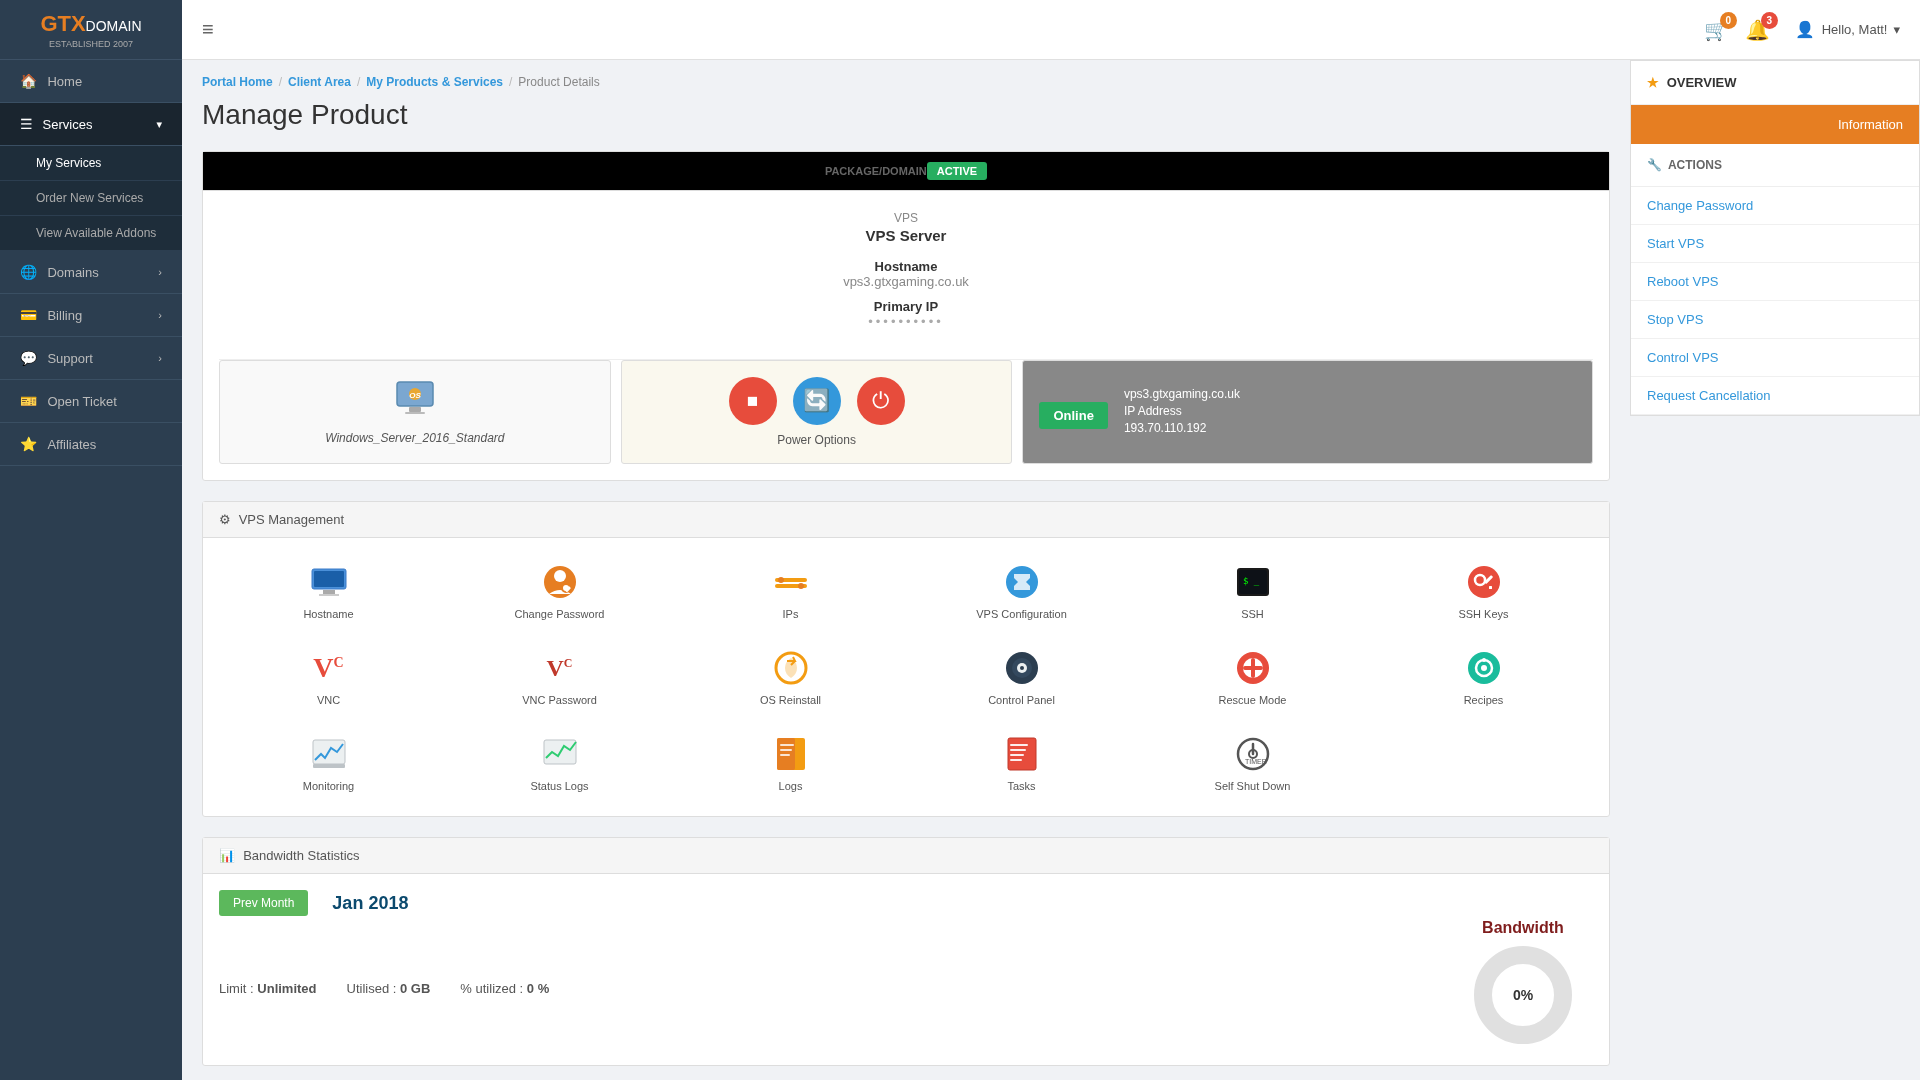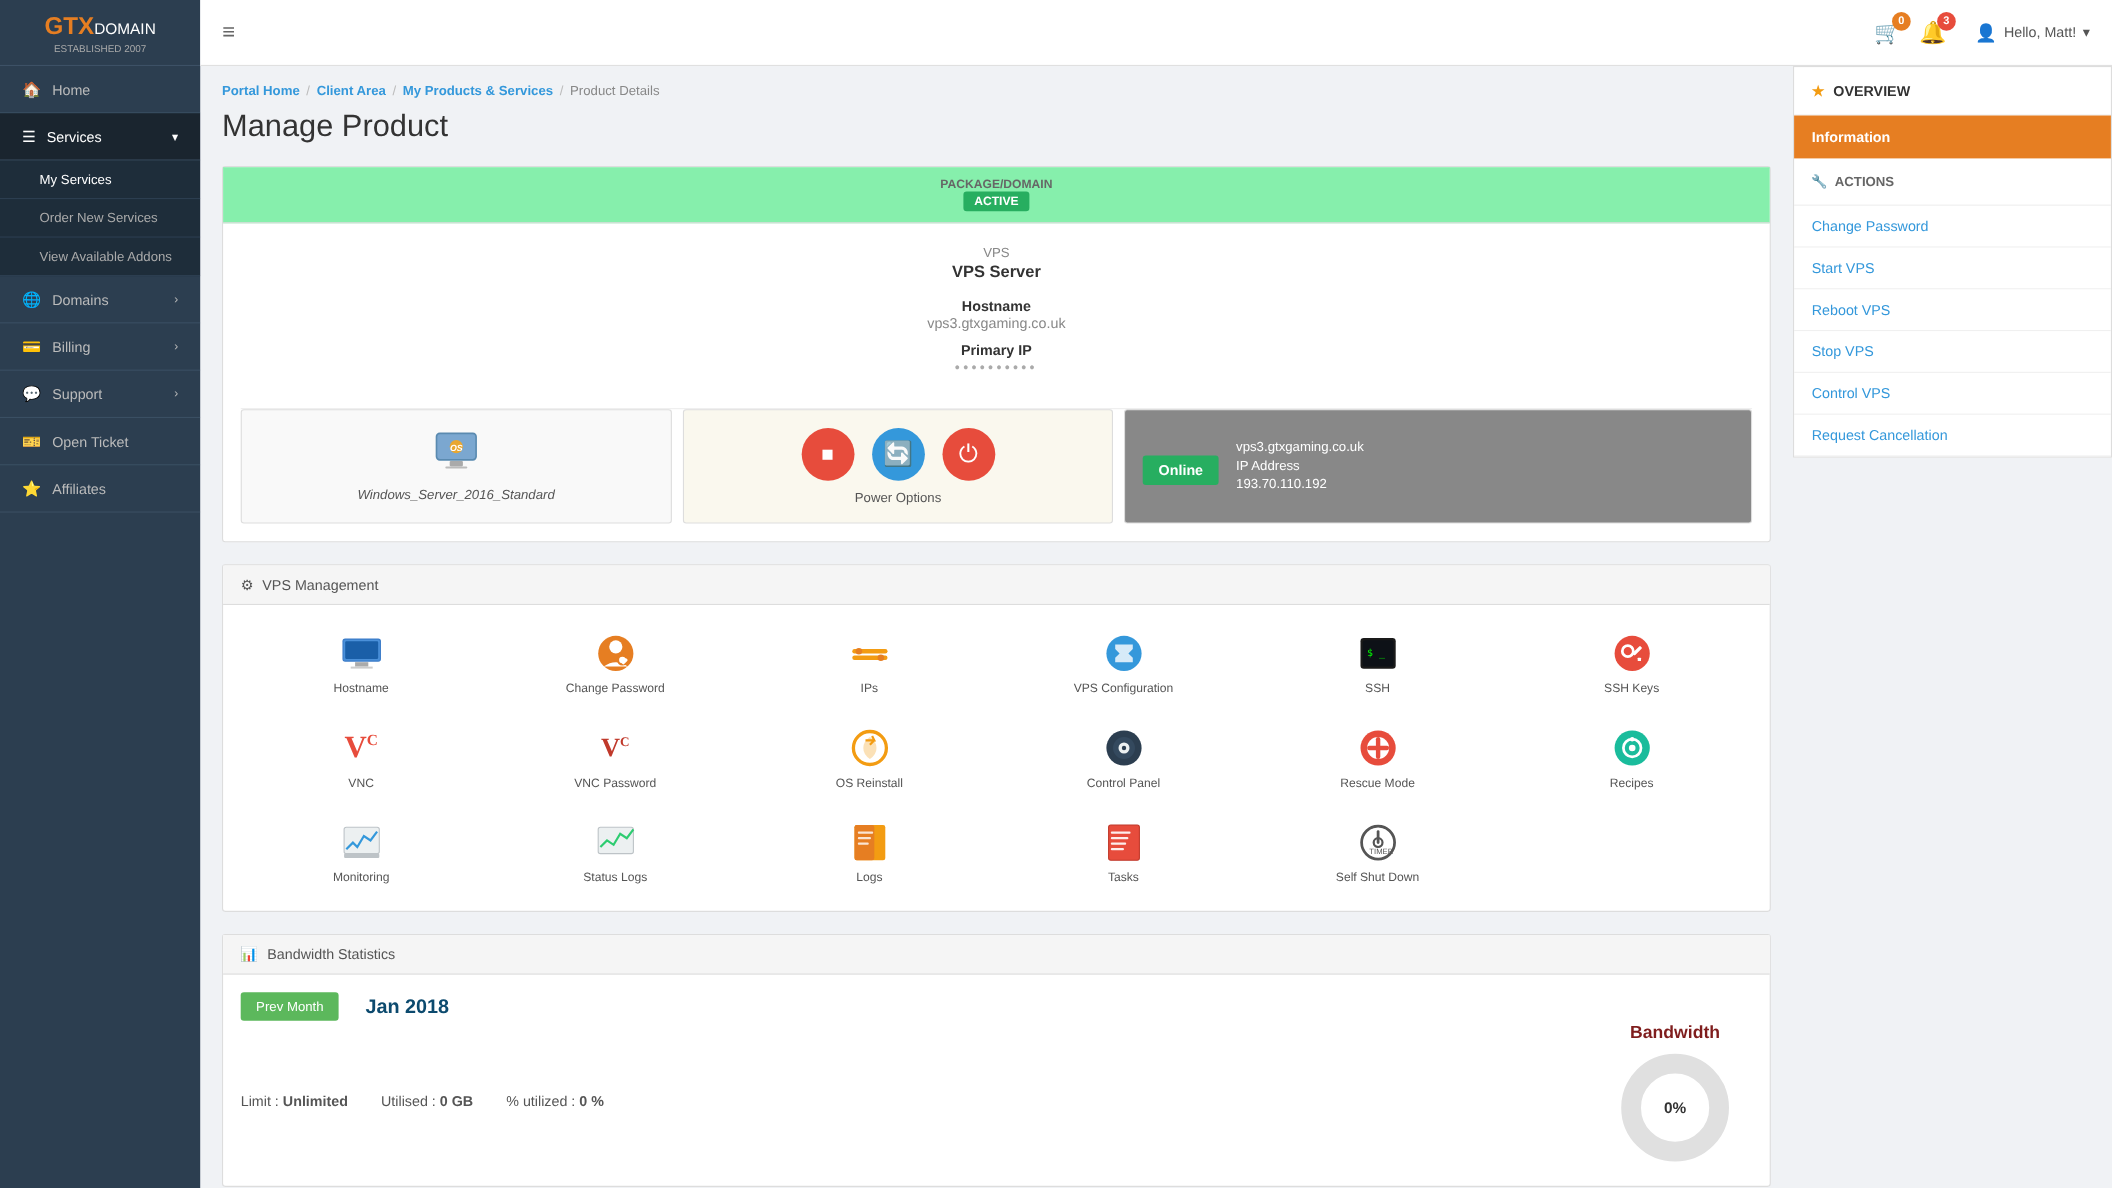--- a/index.html
+++ b/index.html
@@ -150,31 +150,30 @@
     }
 
     
     .card {
       background: #fff;
       border: 1px solid #ddd;
       border-radius: 3px;
       margin-bottom: 20px;
     }
     .card-header {
-      background: #86efac;
+      background: #000000;
       border-bottom: 1px solid #ddd;
       padding: 10px 16px;
       font-size: 11px;
       font-weight: bold;
       color: #666;
       text-transform: uppercase;
       display: flex;
       align-items: center;
-      justify-content: space-between;
-      flex-direction: column;
+      justify-content: center;
     }
     .badge-active {
       background: #27ae60;
       color: #fff;
       padding: 3px 10px;
       border-radius: 3px;
       font-size: 11px;
       font-weight: bold;
     }
 
@@ -341,22 +340,23 @@
       display: flex;
       align-items: center;
       gap: 8px;
     }
     .overview-header .star { color: #f39c12; }
     .info-tab {
       background: #e67e22;
       color: #fff;
       padding: 12px 16px;
       font-size: 13px;
-      font-weight: bold;
-      cursor: pointer;
+      font-weight: normal;
+      cursor: pointer;
+      text-align: right;
     }
     .actions-header {
       padding: 14px 16px;
       font-size: 12px;
       font-weight: bold;
       color: #666;
       text-transform: uppercase;
       display: flex;
       align-items: center;
       gap: 6px;

